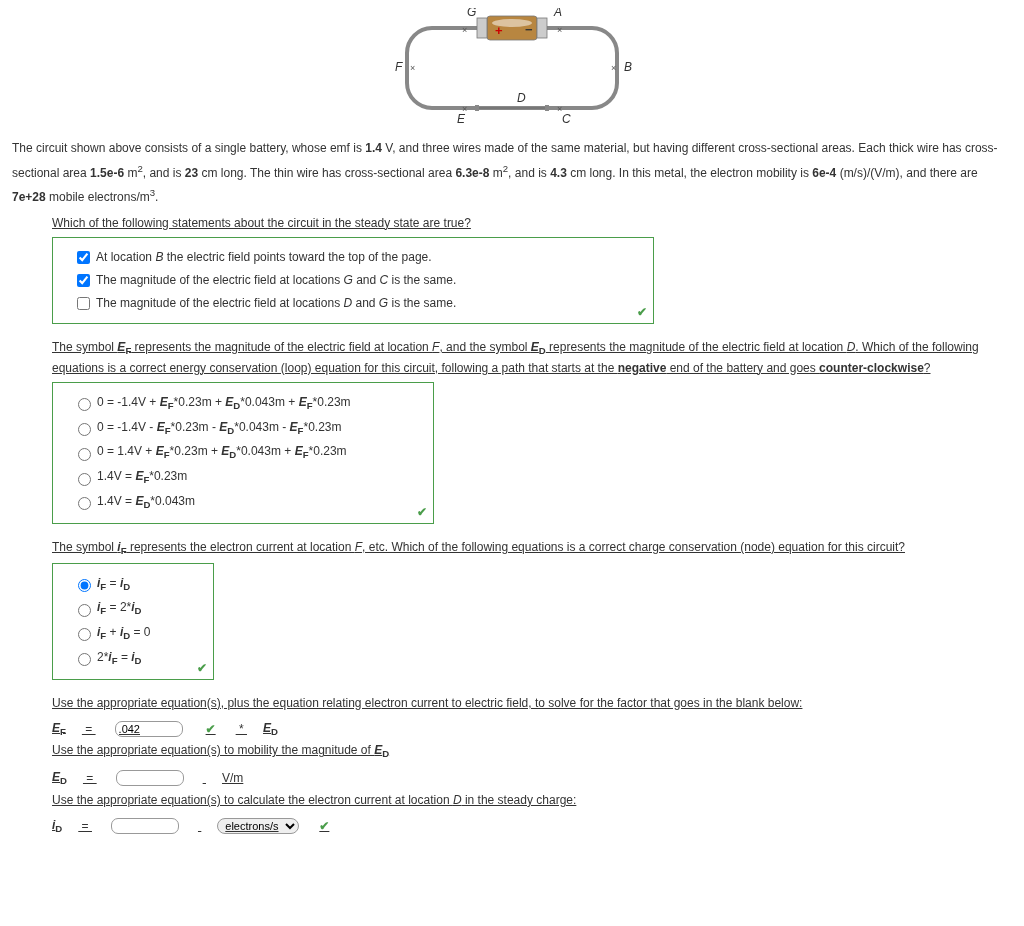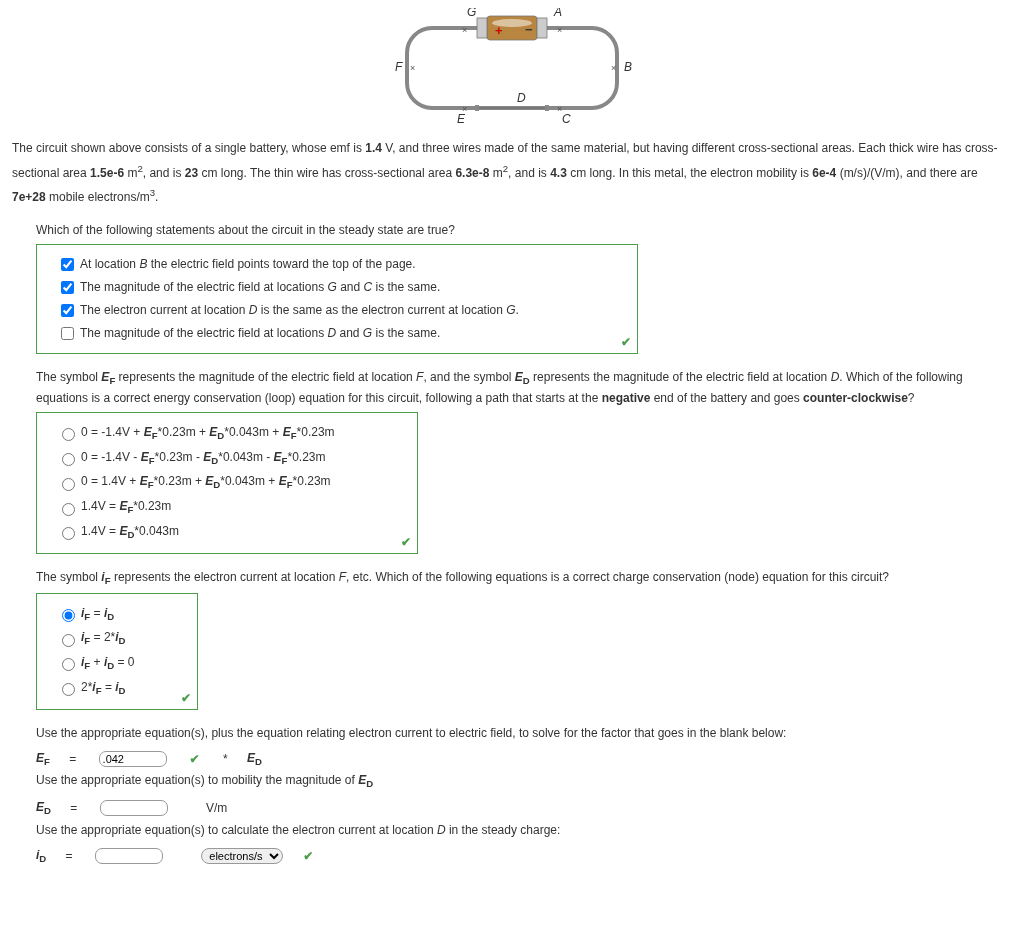--- a/index.html
+++ b/index.html
@@ -13,26 +13,27 @@
   background: #fff;
 }
 .circuit-diagram {
   width: 260px;
   height: 120px;
   margin: 0 auto 10px auto;
   position: relative;
 }
 .intro-text {
   line-height: 1.8;
-  margin-bottom: 12px;
+  margin-bottom: 5px;
 }
 .intro-text b { font-weight: bold; }
 .question-block {
-  margin-left: 24px;
+  margin-left: 40px;
   margin-bottom: 14px;
+  text-decoration: underline;
 }
 .prompt {
   line-height: 1.6;
   margin-bottom: 4px;
 }
 .answer-box {
   border: 1px solid #4a9d4a;
   padding: 6px 20px;
   display: inline-block;
   min-width: 400px;
@@ -129,24 +130,20 @@
   <div class="answer-box" style="min-width:560px">
     <div class="option">
       <input type="checkbox" checked="" style="">
       <span class="opt-text"><span>At location </span><i>B</i><span> the electric field points toward the top of the page.</span></span>
     </div>
     <div class="option">
       <input type="checkbox" checked="" style="">
       <span class="opt-text"><span>The magnitude of the electric field at locations </span><i>G</i><span> and </span><i>C</i><span> is the same.</span></span>
     </div>
     <div class="option">
-      <input type="checkbox" checked="" style="">
-      <span class="opt-text"><span>The electron current at location </span><i>D</i><span> is the same as the electron current at location </span><i>G</i><span>.</span></span>
-    </div>
-    <div class="option">
       <input type="checkbox" style="">
       <span class="opt-text"><span>The magnitude of the electric field at locations </span><i>D</i><span> and </span><i>G</i><span> is the same.</span></span>
     </div>
     <span class="check-icon">✔</span>
   </div>
 </div>
 
 <div class="question-block">
   <div class="prompt">
     <span>The symbol </span><b><i>E</i><span class="sub">F</span></b><span> represents the magnitude of the electric field at location </span><i>F</i><span>, and the symbol </span><b><i>E</i><span class="sub">D</span></b><span> represents the magnitude of the electric field at location </span><i>D</i><span>. Which of the following equations is a correct energy conservation (loop) equation for this circuit, following a path that starts at the </span><b>negative</b><span> end of the battery and goes </span><b>counter-clockwise</b><span>?</span>

